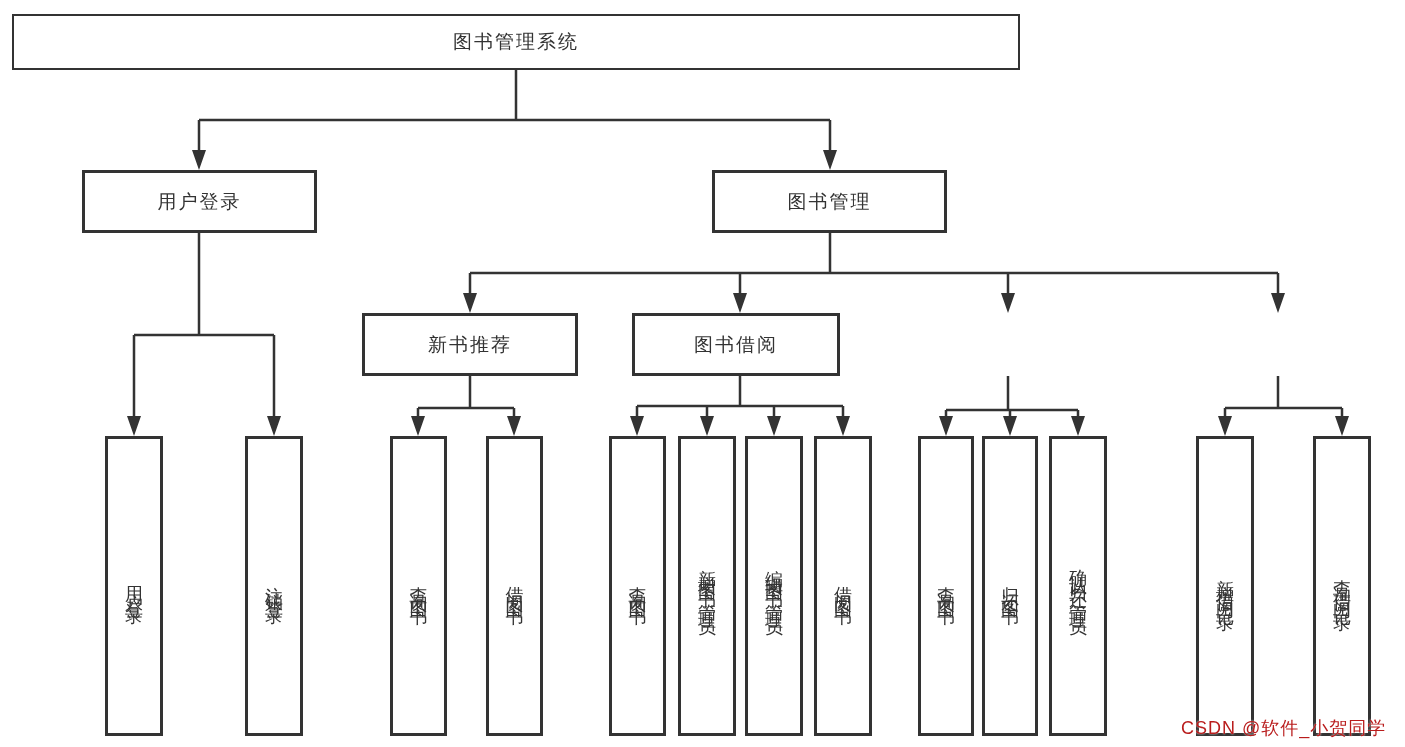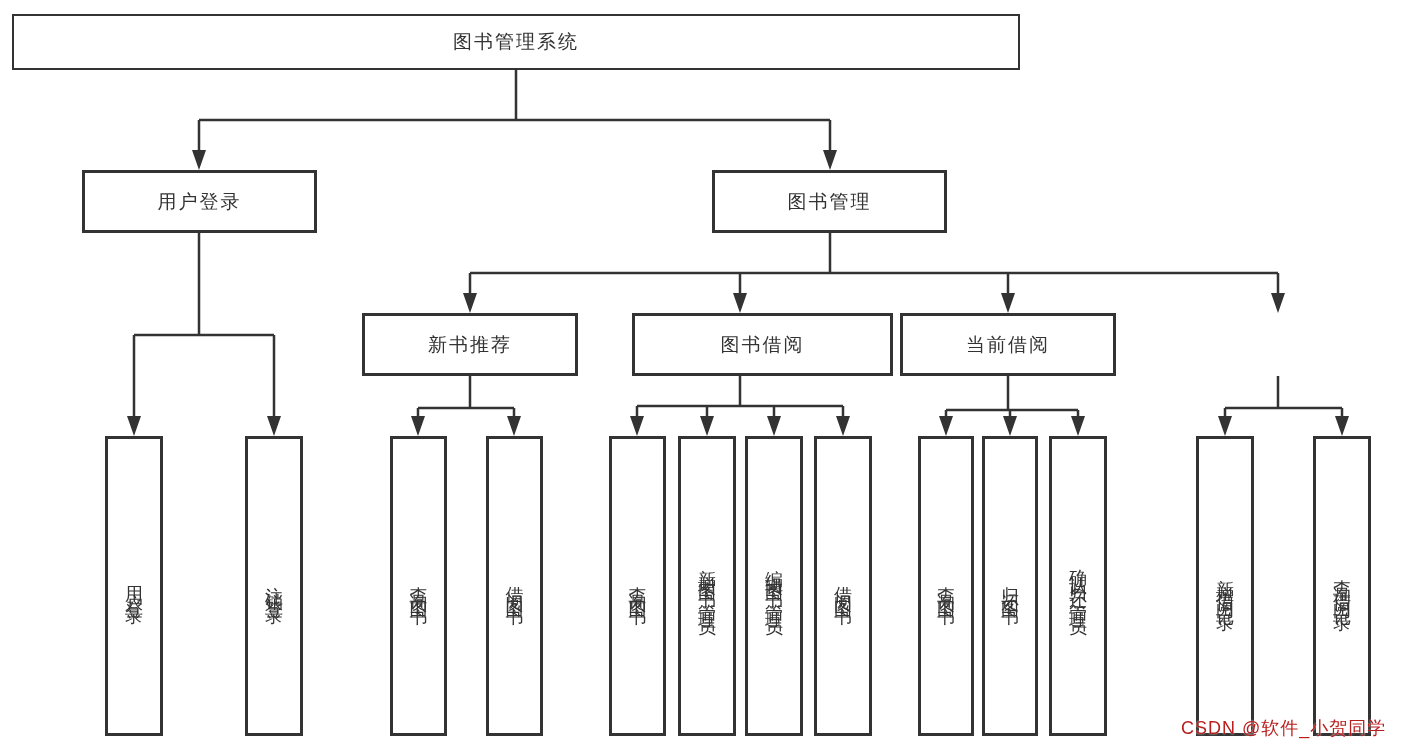--- a/index.html
+++ b/index.html
@@ -96,25 +96,22 @@
   <div class="node" style="left:82px; top:170px; width:235px; height:63px;">
     <span>用户登录</span>
   </div>
   <div class="node" style="left:362px; top:313px; width:216px; height:63px;">
     <span>新书推荐</span>
   </div>
 
   <div class="node" style="left:712px; top:170px; width:235px; height:63px;">
     <span>图书管理</span>
   </div>
-  <div class="node" style="left:632px; top:313px; width:261px; height:63px;">
+  <div class="node" style="left:632px; top:313px; width:208px; height:63px;">
     <span>图书借阅</span>
-  </div>
-  <div class="node" style="left:900px; top:313px; width:216px; height:63px;">
-    <span>当前借阅</span>
   </div>
 
   <div class="node leaf" style="left:105px; top:436px; width:58px; height:300px;">
     <span class="vtext">用户登录</span>
   </div>
   <div class="node leaf" style="left:245px; top:436px; width:58px; height:300px;">
     <span class="vtext">注销登录</span>
   </div>
 
   <div class="node leaf" style="left:390px; top:436px; width:57px; height:300px;">

